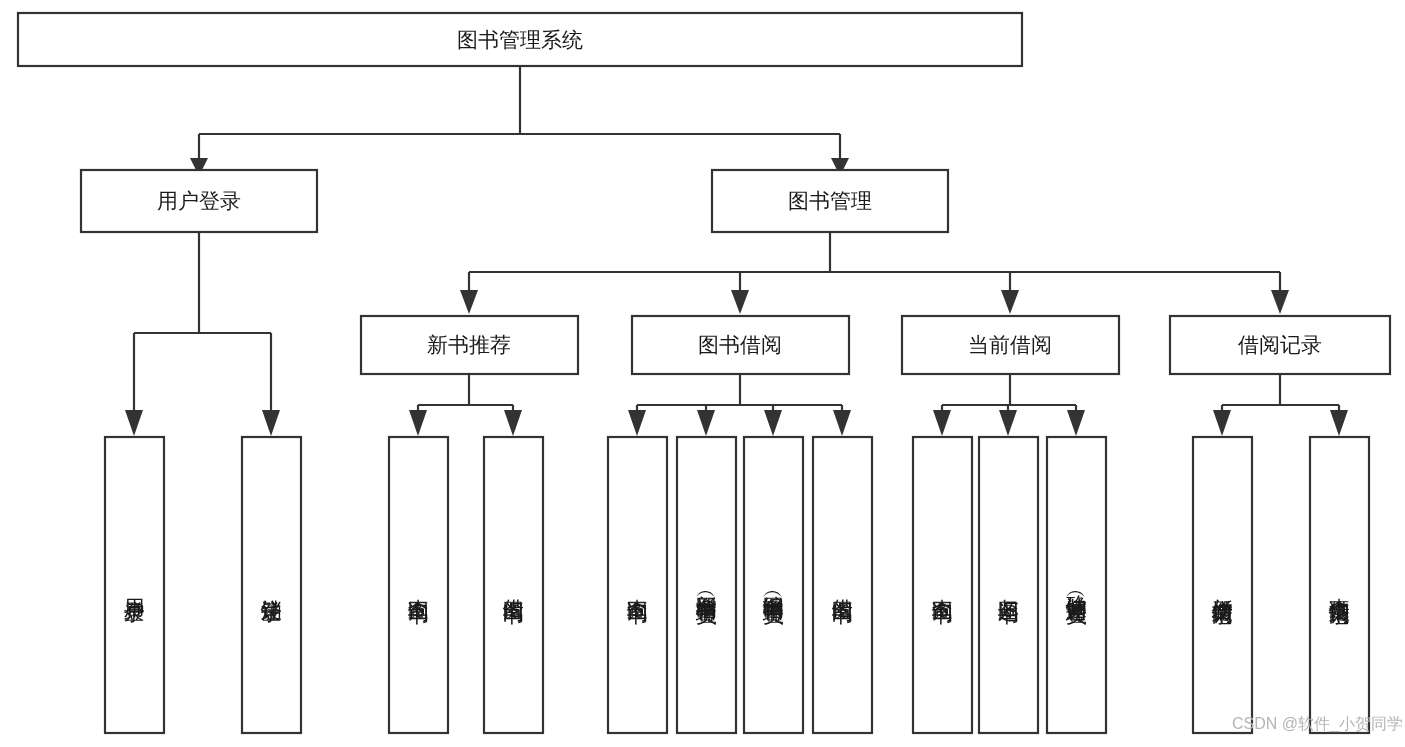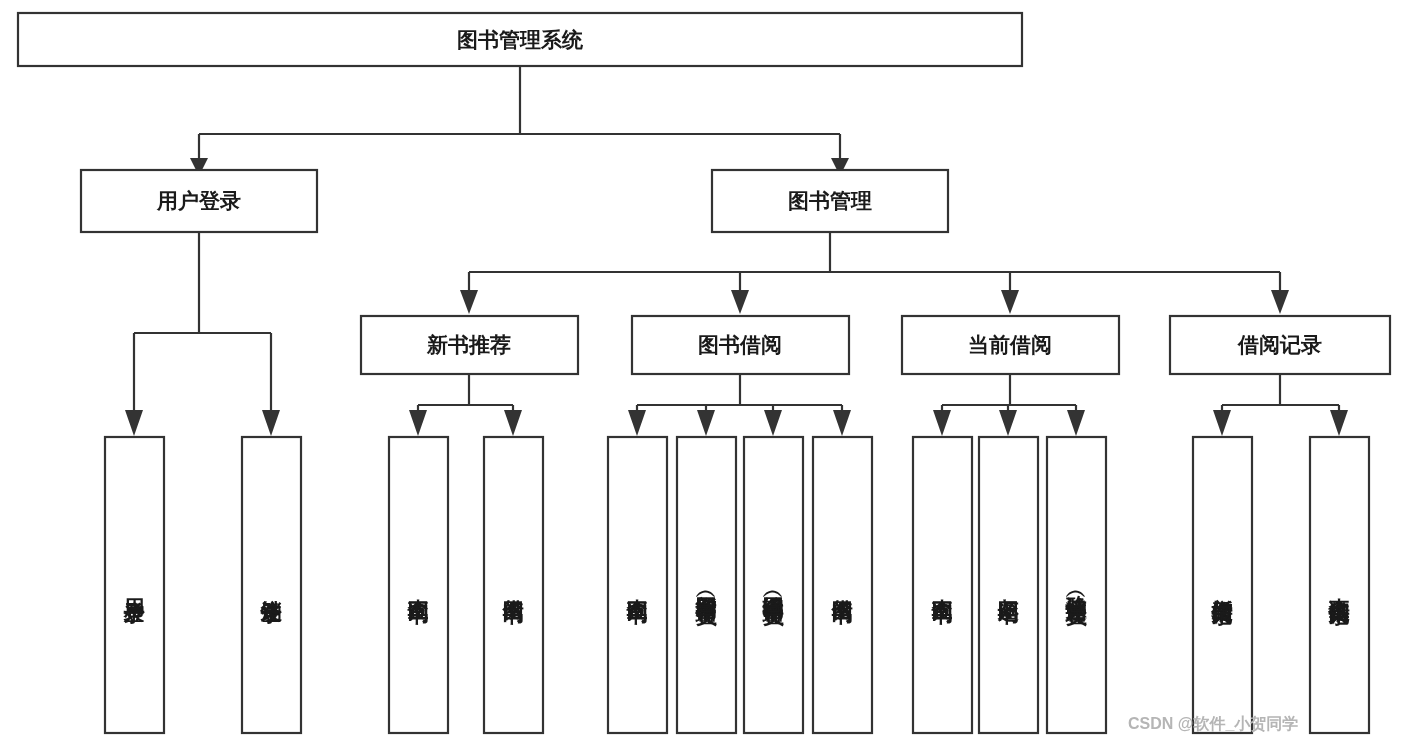--- a/index.html
+++ b/index.html
@@ -11,21 +11,20 @@
     width: 1405px;
     height: 747px;
     font-family: "Liberation Sans", "DejaVu Sans", sans-serif;
     overflow: hidden;
     position: relative;
   }
   #diagram-root {
     position: relative;
     width: 1380px;
     height: 747px;
-    font-weight: bold;
   }
   svg#tree-svg {
     position: absolute;
     left: 0;
     top: 0;
     width: 1405px;
     height: 747px;
   }
   .node-box {
     fill: #ffffff;
@@ -169,15 +168,15 @@
   <div class="vlabel" style="left: 744px; top: 437px; width: 59px; height: 296px; align-items: center;">编辑图书（管理员）</div>
   <div class="vlabel" style="left: 813px; top: 437px; width: 59px; height: 296px; align-items: center;">借阅图书</div>
 
   <div class="vlabel" style="left: 913px; top: 437px; width: 59px; height: 296px; align-items: center;">查询图书</div>
   <div class="vlabel" style="left: 979px; top: 437px; width: 59px; height: 296px; align-items: center;">归还图书</div>
   <div class="vlabel" style="left: 1047px; top: 437px; width: 59px; height: 296px; align-items: center;">确认归还（管理员）</div>
 
   <div class="vlabel" style="left: 1193px; top: 437px; width: 59px; height: 296px; align-items: center;">新增借阅记录</div>
   <div class="vlabel" style="left: 1310px; top: 437px; width: 59px; height: 296px; align-items: center;">查询借阅记录</div>
 
-  <div class="watermark" style="left:1128px; top:714px;">CSDN @软件_小贺同学</div>
+  <div class="watermark" style="left:1232px; top:714px;">CSDN @软件_小贺同学</div>
 
 </div>
 
 </body></html>

